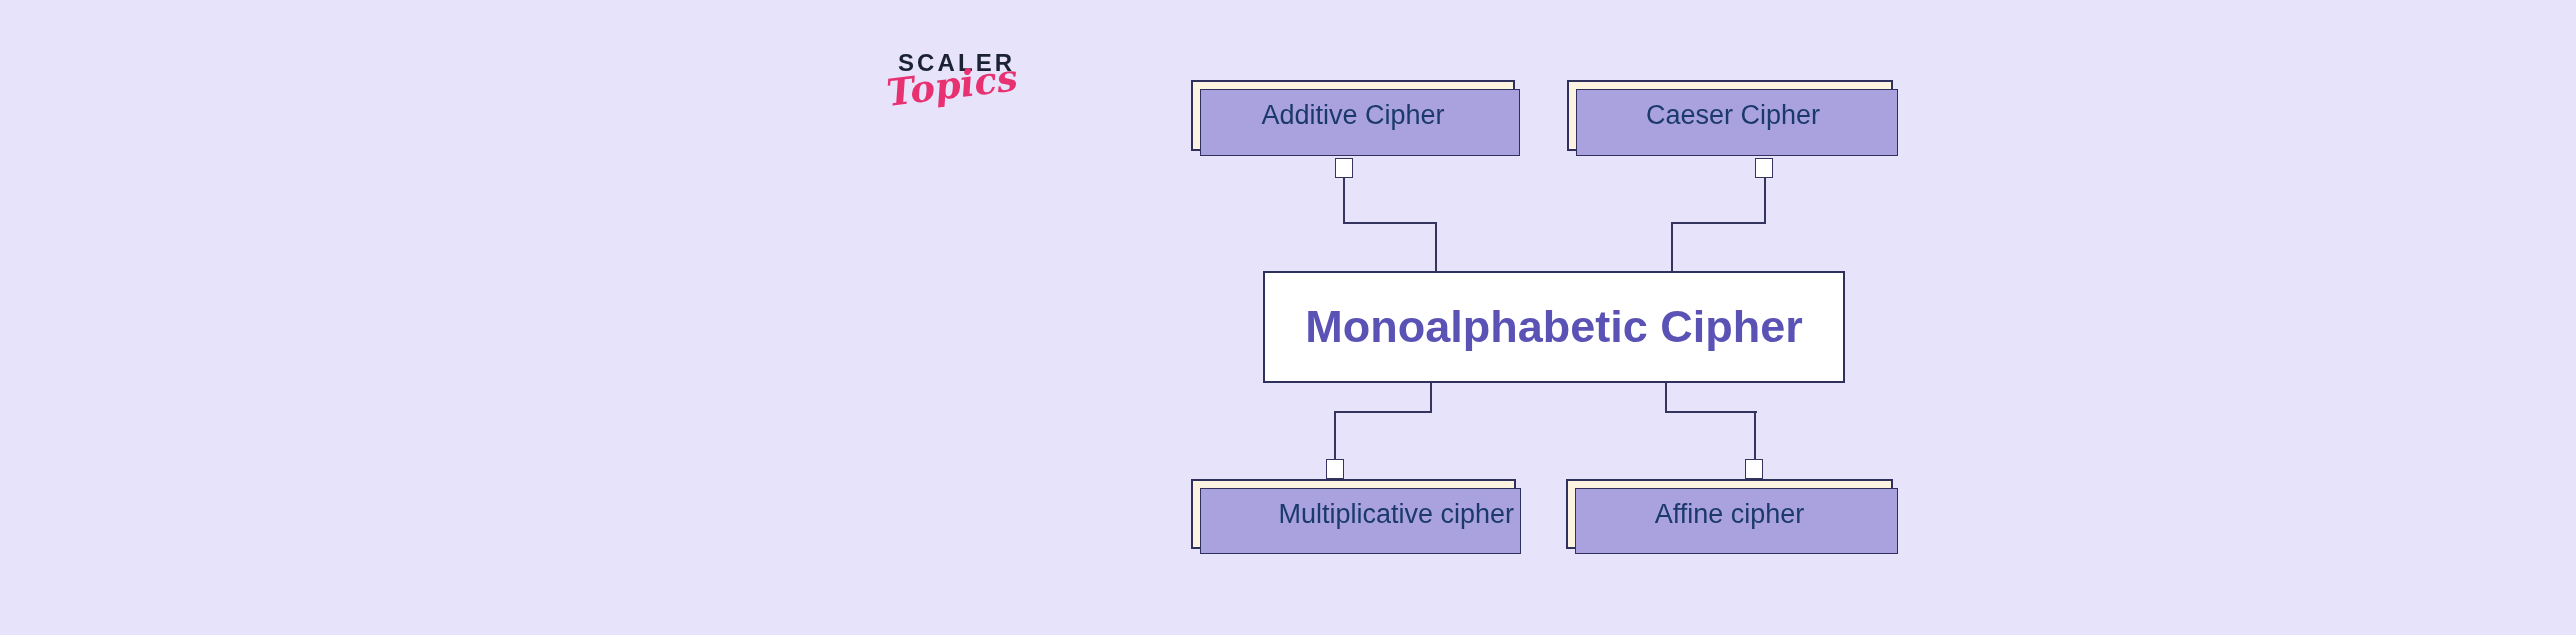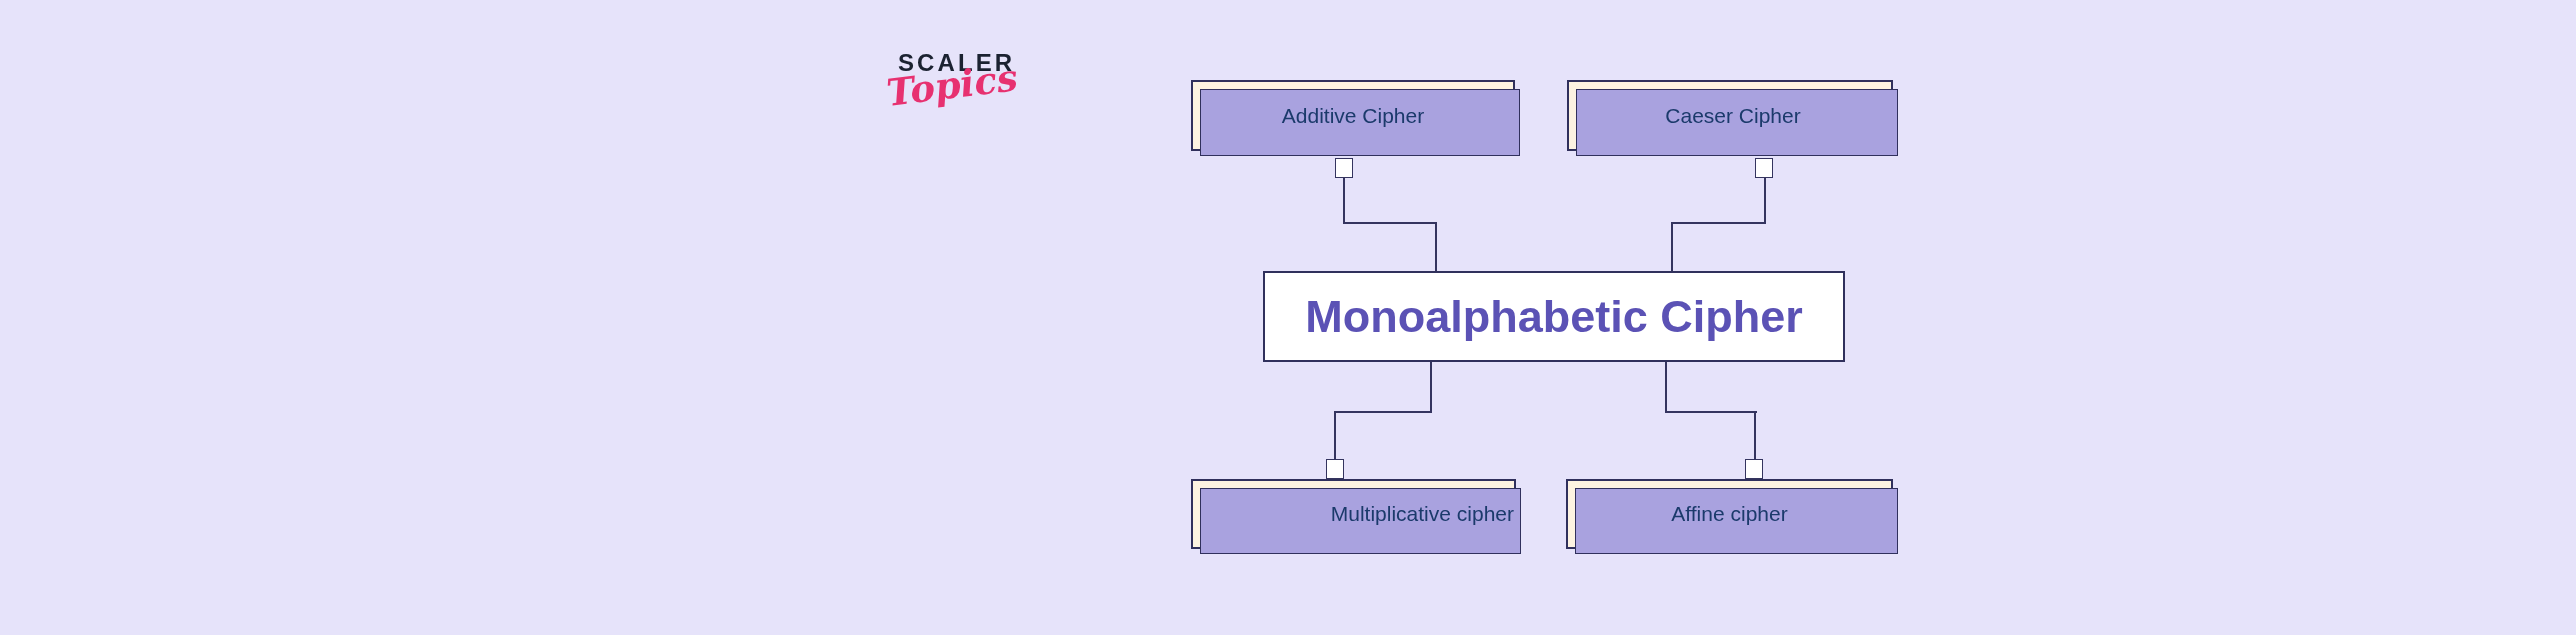--- a/index.html
+++ b/index.html
@@ -45,31 +45,31 @@
     box-sizing:border-box;border:2.1px solid var(--boxBorder);z-index:3;
   }
   .node.cream{background:var(--boxFill);}
   .node.cream::after{
     content:"";position:absolute;z-index:-1;
     top:6.7px;left:6.7px;right:-6.7px;bottom:-6.7px;
     background:var(--shadowFill);border:1.5px solid var(--boxBorder);
   }
   .node.root{background:#FFFFFF;}
   .node-label{
-    font-size:21px;color:var(--textNavy);white-space:nowrap;
+    font-size:27px;color:var(--textNavy);white-space:nowrap;
     letter-spacing:0px;
   }
   .root-label{
     font-size:45px;font-weight:700;color:var(--textPurple);white-space:nowrap;
   }
 
   
   #node-additive      {left:1191px;top:80px;width:324px;height:71px;}
   #node-caeser        {left:1567px;top:80px;width:326px;height:71px;padding-left:6px;}
-  #node-mono          {left:1263px;top:271px;width:582px;height:91px;}
+  #node-mono          {left:1263px;top:271px;width:582px;height:112px;}
   #node-multiplicative{left:1191px;top:479px;width:325px;height:70px;justify-content:flex-end;}
   #node-affine        {left:1566px;top:479px;width:327px;height:70px;align-items:center;}
 </style>
 </head>
 <body>
 
 <div class="canvas">
 
   <div class="logo">
     <div class="logo-brand">SCALER</div>

